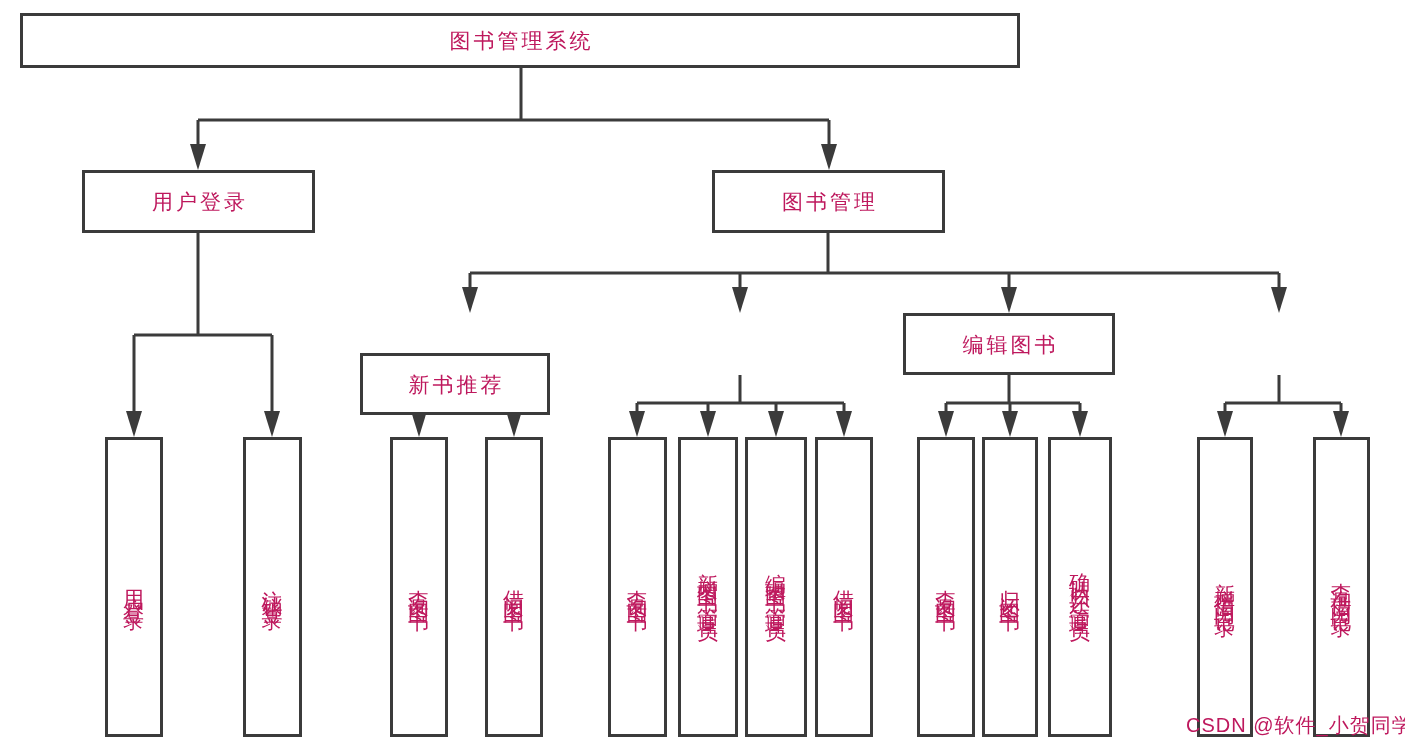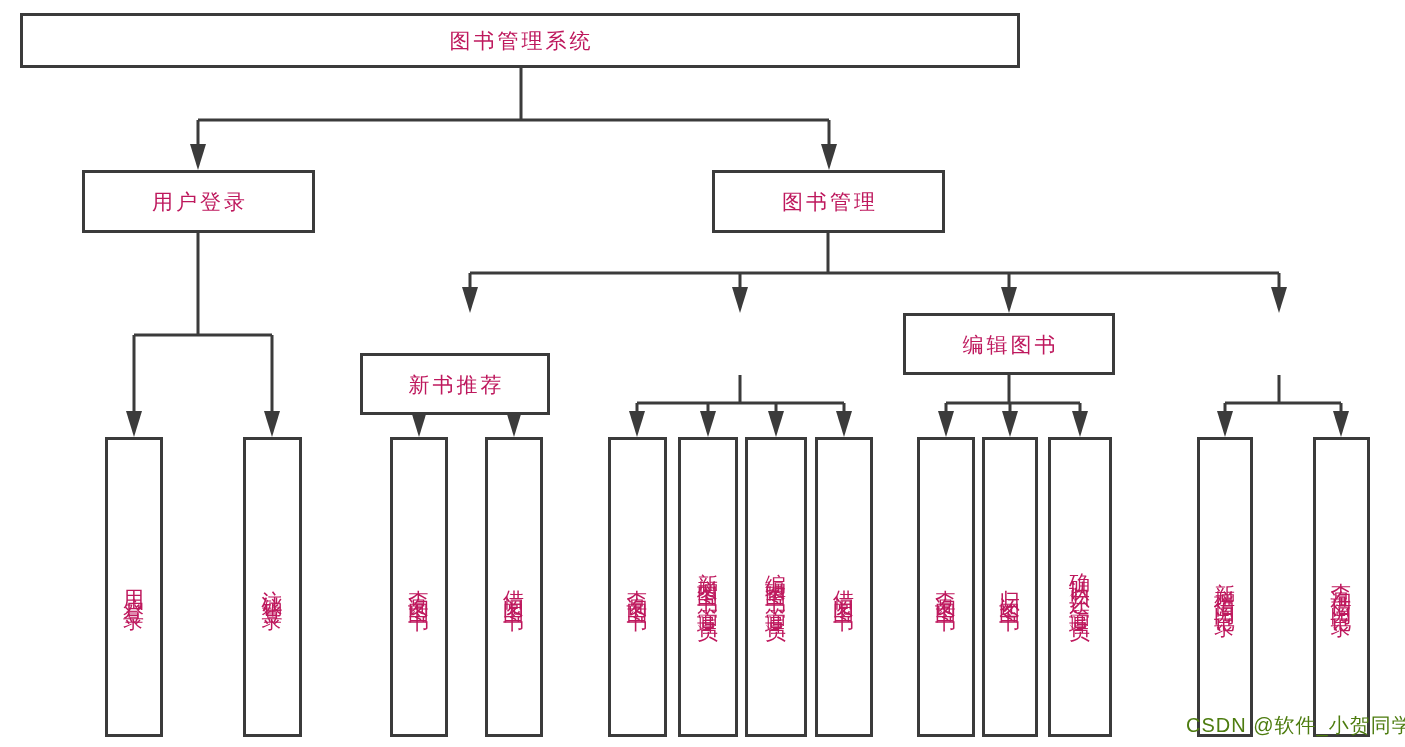--- a/index.html
+++ b/index.html
@@ -53,21 +53,21 @@
     font-size: 21px;
     letter-spacing: 7px;
     padding: 6px 0;
   }
   .watermark {
     position: absolute;
     left: 1186px;
     top: 712px;
     width: 219px;
     font-size: 20px;
-    color: #4d7c0f;
+    color: #be185d;
     letter-spacing: 1px;
     white-space: nowrap;
     z-index: 5;
   }
 </style>
 </head>
 <body>
 
 <div class="stage">
 

